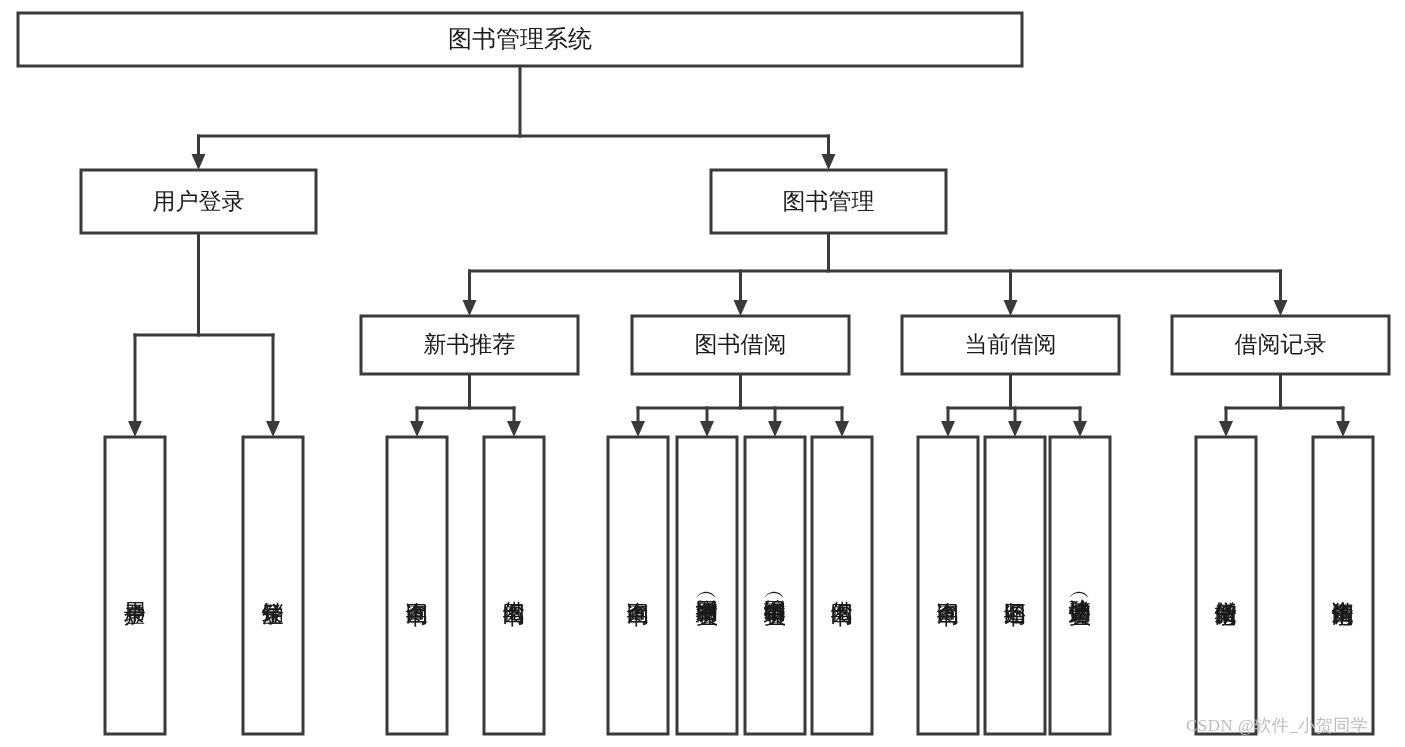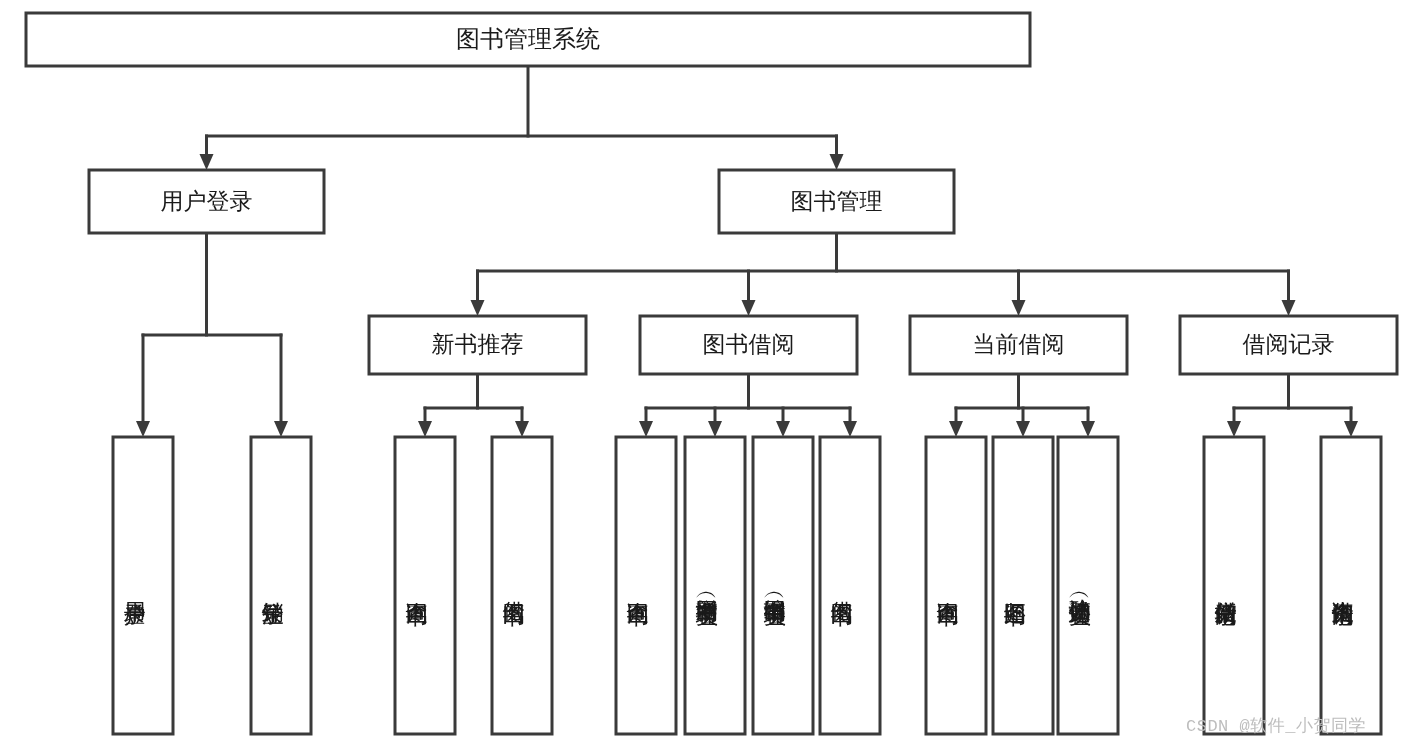--- a/index.html
+++ b/index.html
@@ -12,21 +12,20 @@
     width: 1405px;
     height: 747px;
     font-family: "Liberation Sans", "DejaVu Sans", sans-serif;
     overflow: hidden;
     position: relative;
   }
   #diagram-root {
     position: relative;
     width: 1155px;
     height: 747px;
-    padding-left: 8px;
   }
   svg.diagram {
     display: block;
     width: 1405px;
     height: 747px;
   }
   .node-box {
     fill: #ffffff;
     stroke: #3a3a3a;
     stroke-width: 3;
@@ -67,21 +66,21 @@
     line-height: 1.06;
     color: #1a1a1a;
     letter-spacing: 1px;
     text-align: center;
     white-space: nowrap;
   }
   .watermark {
     position: absolute;
     left: 1186px;
     top: 714px;
-    font-family: Liberation Mono, monospace;
+    font-family: Liberation Serif, serif;
     font-size: 17px;
     color: #bdbdbd;
     white-space: nowrap;
     letter-spacing: 0.5px;
   }
 </style>
 </head>
 <body>
 
 <div id="diagram-root">

